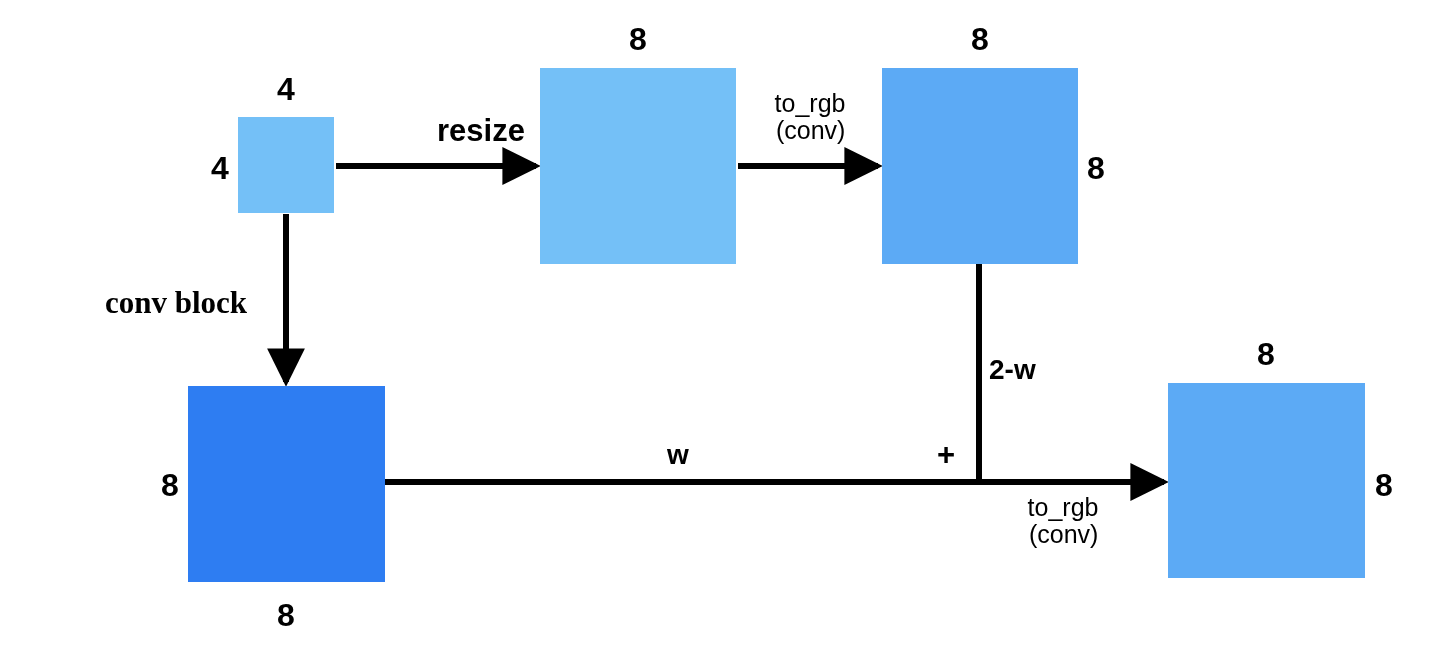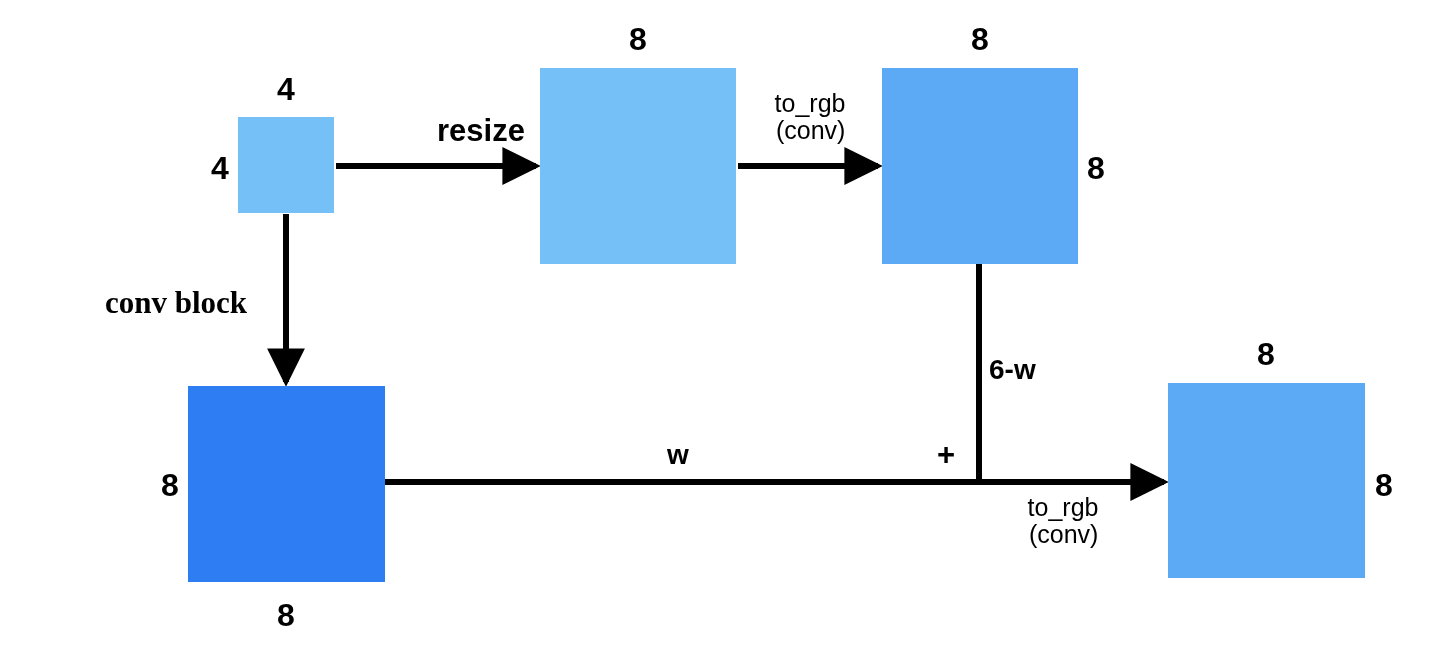--- a/index.html
+++ b/index.html
@@ -118,19 +118,19 @@
   <div class="lbl dim center-xy" style="left:1384px; top:485px;">8</div>
 
   <div class="lbl op-bold center-x" style="left:433px; top:114px;margin-left:48px;">resize</div>
 
   <div class="lbl op-reg center-x" style="left:810px; top:90px;"><span>to_rgb</span><br><span>(conv)</span></div>
 
   <div class="lbl op-bold center-x" style="left:176px; top:286px;font-family:Liberation Serif, serif;">conv block</div>
 
   <div class="lbl op-w center-x" style="left:678px; top:440px;">w</div>
 
-  <div class="lbl op-w" style="left:989px; top:355px;">6-w</div>
+  <div class="lbl op-w" style="left:989px; top:355px;">2-w</div>
 
   <div class="lbl plus center-x" style="left:946px; top:438px;">+</div>
 
   <div class="lbl op-reg center-x" style="left:1063px; top:494px;"><span>to_rgb</span><br><span>(conv)</span></div>
 
 </div>
 
 </body></html>

